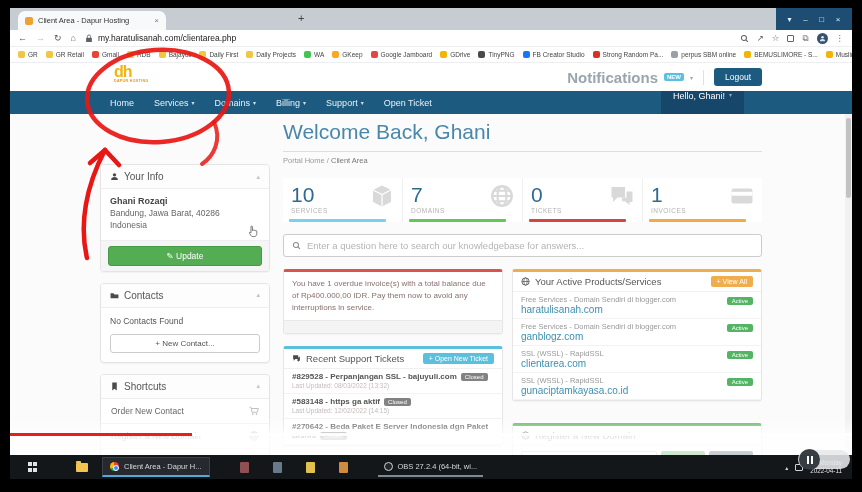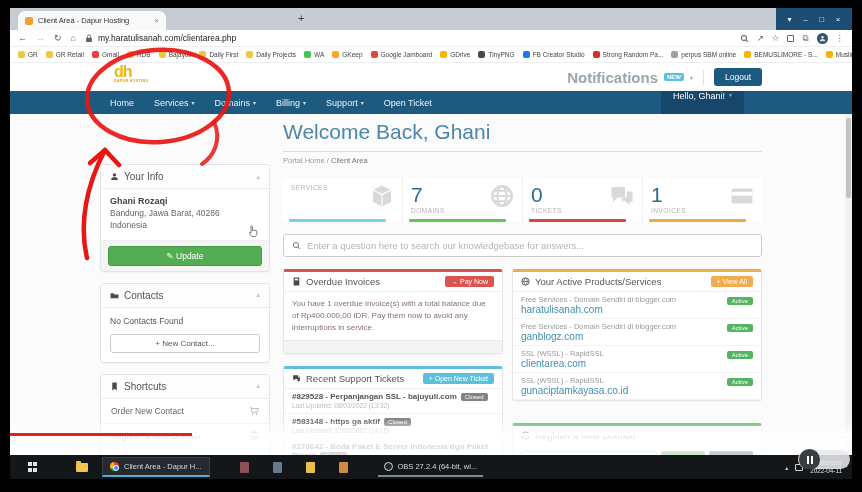--- a/index.html
+++ b/index.html
@@ -422,20 +422,21 @@
         <div class="main">
           <h1 class="welcome">Welcome Back, Ghani</h1>
           <div class="breadcrumb">
             <span>Portal Home</span>
             <span>/</span>
             <span class="cur">Client Area</span>
           </div>
 
           <div class="stats">
               <div class="stat">
+                <div class="stat-val">10</div>
                 <div class="stat-lbl">SERVICES</div>
                 <span class="icn">
                   <svg viewBox="0 0 16 16">
                     <path d="M8 1l6 3v8l-6 3-6-3V4z"></path>
                     <path d="M2 4l6 3 6-3M8 7v8" stroke="#fff" stroke-width=".8" fill="none"></path>
                   </svg>
                 </span>
                 <div class="stat-bar" style="background: rgb(121, 209, 241);"></div>
               </div>
               <div class="stat">
@@ -480,30 +481,20 @@
                   <circle cx="7" cy="7" r="4.5" fill="none" stroke="currentColor" stroke-width="1.8"></circle>
                   <path d="M10.5 10.5L14 14" stroke="currentColor" stroke-width="1.8"></path>
                 </svg>
             </span>
             <input type="text" placeholder="Enter a question here to search our knowledgebase for answers..." style="">
           </div>
 
           <div class="cards">
             <div class="col-l">
               <div class="card" style="border-top-color:#d9534f">
-                <div class="card-head">
-                  <span class="icn">
-                    <svg viewBox="0 0 16 16">
-                        <rect x="3" y="1" width="10" height="14" rx="1"></rect>
-                        <rect x="5" y="3" width="6" height="3" fill="#fff"></rect>
-                      </svg>
-                  </span>
-                  <span class="card-title">Overdue Invoices</span>
-                  <span class="mini-btn" style="background:#d9534f">→ Pay Now</span>
-                </div>
                 <div class="overdue-body">You have 1 overdue invoice(s) with a total balance due of Rp400.000,00 IDR. Pay them now to avoid any interruptions in service.</div>
                 <div class="card-foot"></div>
               </div>
 
               <div class="card tickets-panel" style="border-top-color:#5bc0de">
                 <div class="card-head">
                   <span class="icn">
                     <svg viewBox="0 0 16 16">
                         <path d="M2 2h9v7H6l-3 3V9H2z"></path>
                         <path d="M12 5h2v7h-2v2l-2.5-2.5H9"></path>

